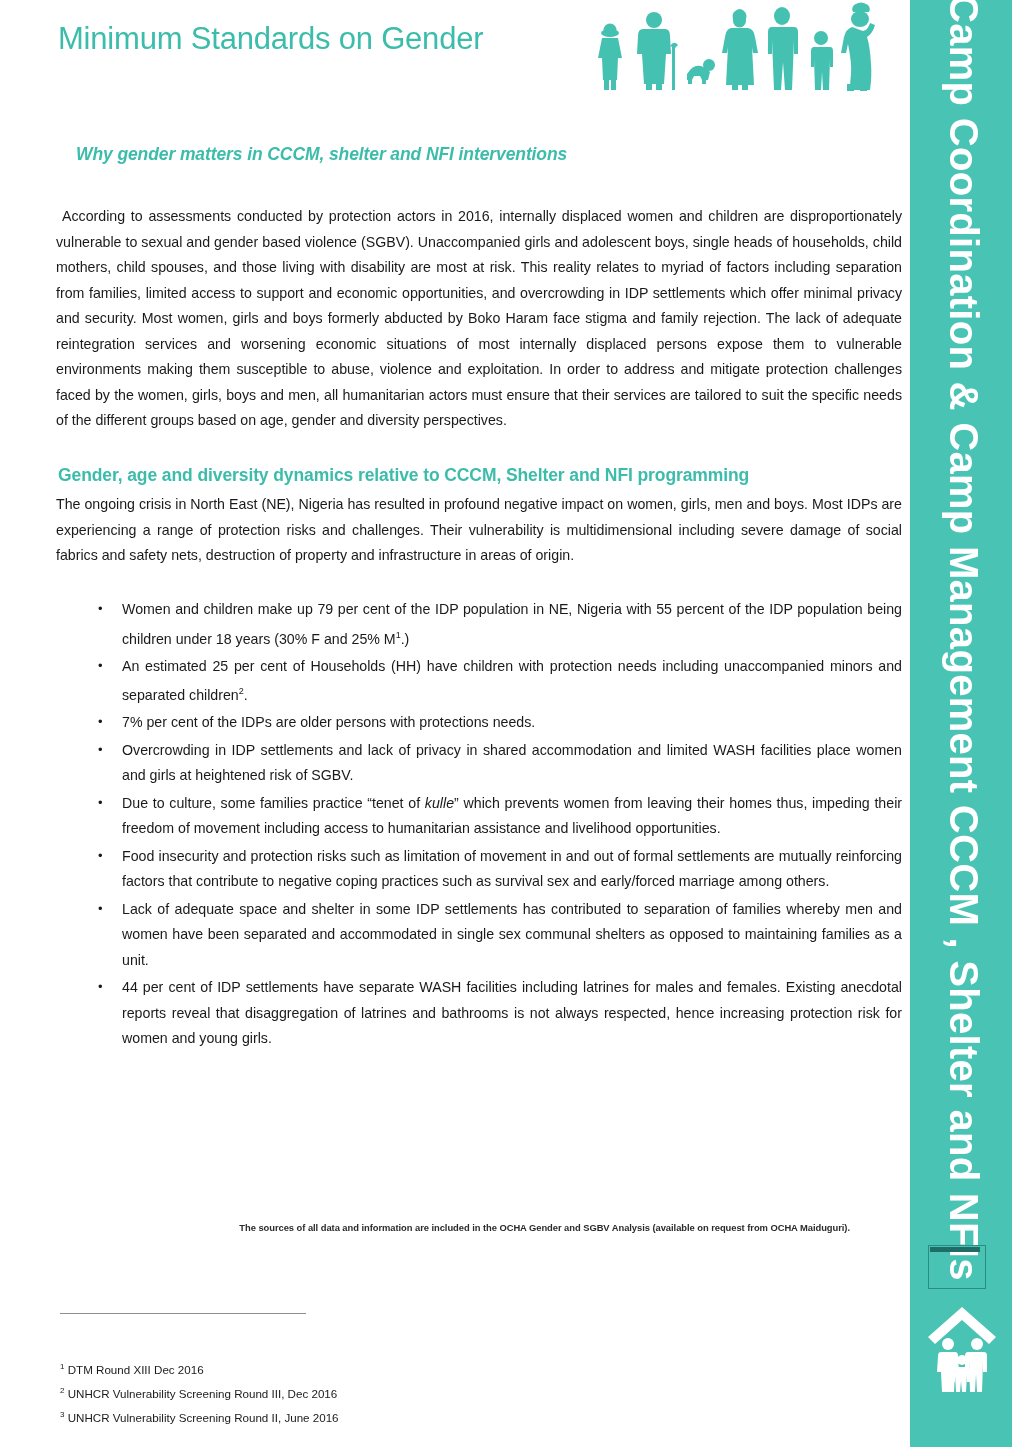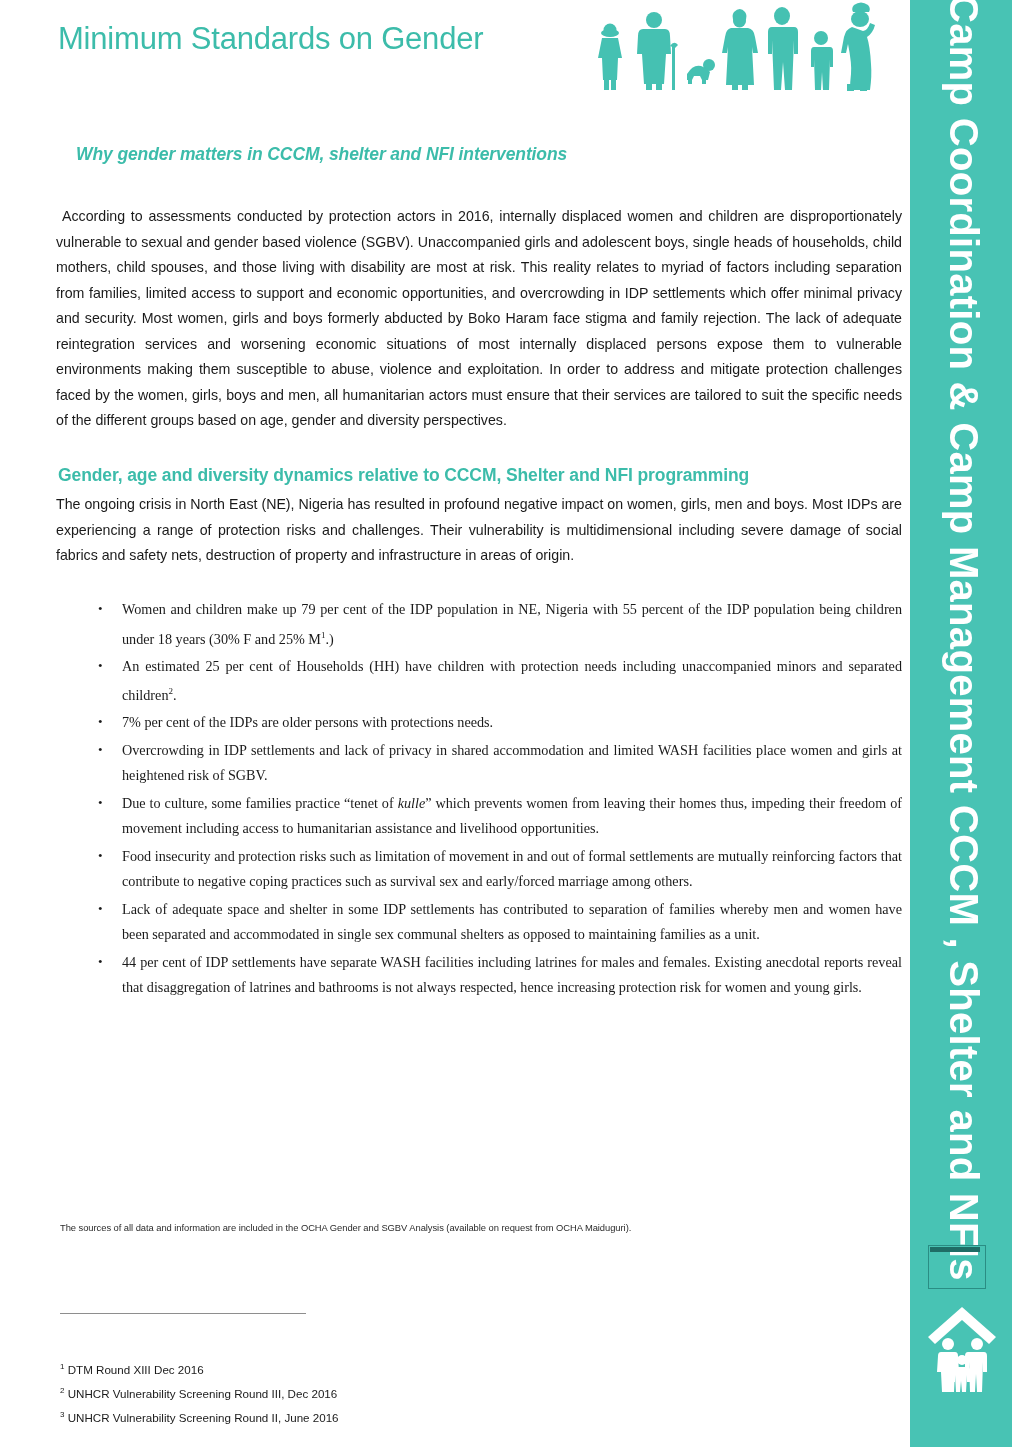--- a/index.html
+++ b/index.html
@@ -131,42 +131,42 @@
     font-size: 14.2px;
     color: #1a1a1a;
   }
   ul.bullets > li {
     position: relative;
     padding-left: 38px;
     line-height: 25.5px;
     text-align: justify;
     text-justify: inter-word;
     margin-bottom: 2px;
-    font-family: Liberation Serif, serif;
   }
   ul.bullets > li::before {
     content: "\2022";
     position: absolute;
     left: 14px;
     top: -1px;
     font-size: 13px;
     color: #1a1a1a;
   }
   li sup { font-size: 9px; vertical-align: super; }
   .ital { font-style: italic; }
 
   .source-note {
     position: absolute;
     left: 60px;
     top: 1222px;
     width: 790px;
     font-size: 9.4px;
-    font-weight: normal;
+    font-weight: bold;
     color: #2b2b2b;
     letter-spacing: -0.05px;
+    text-align: right;
   }
 
   .footnote-rule {
     position: absolute;
     left: 60px;
     top: 1313px;
     width: 246px;
     height: 1px;
     background: #8e8e8e;
   }

